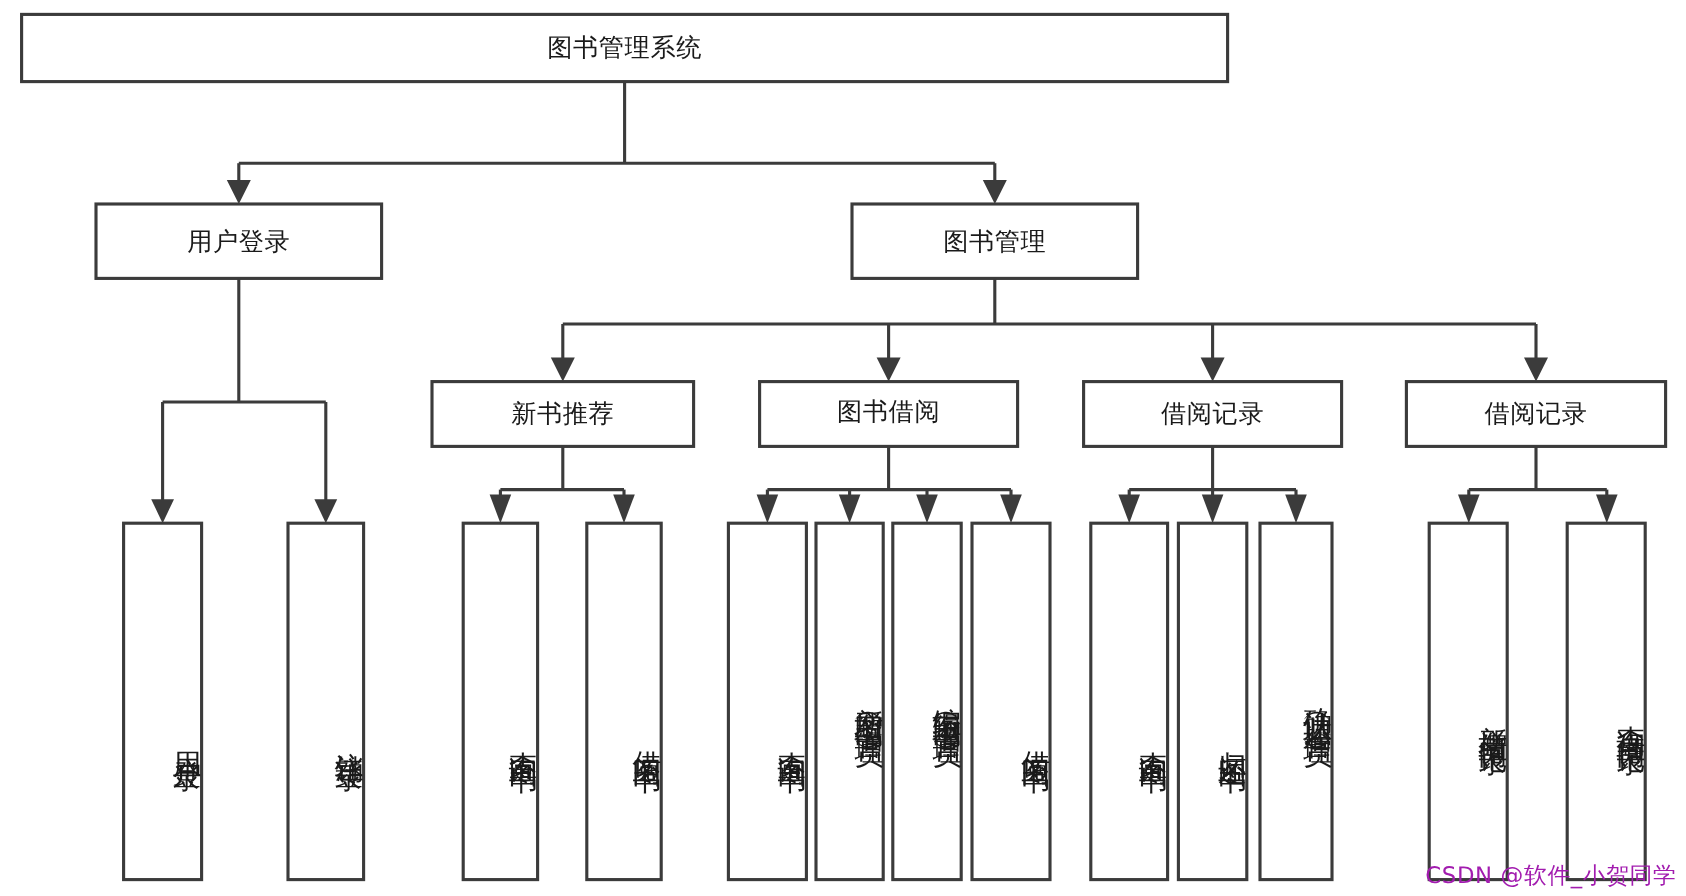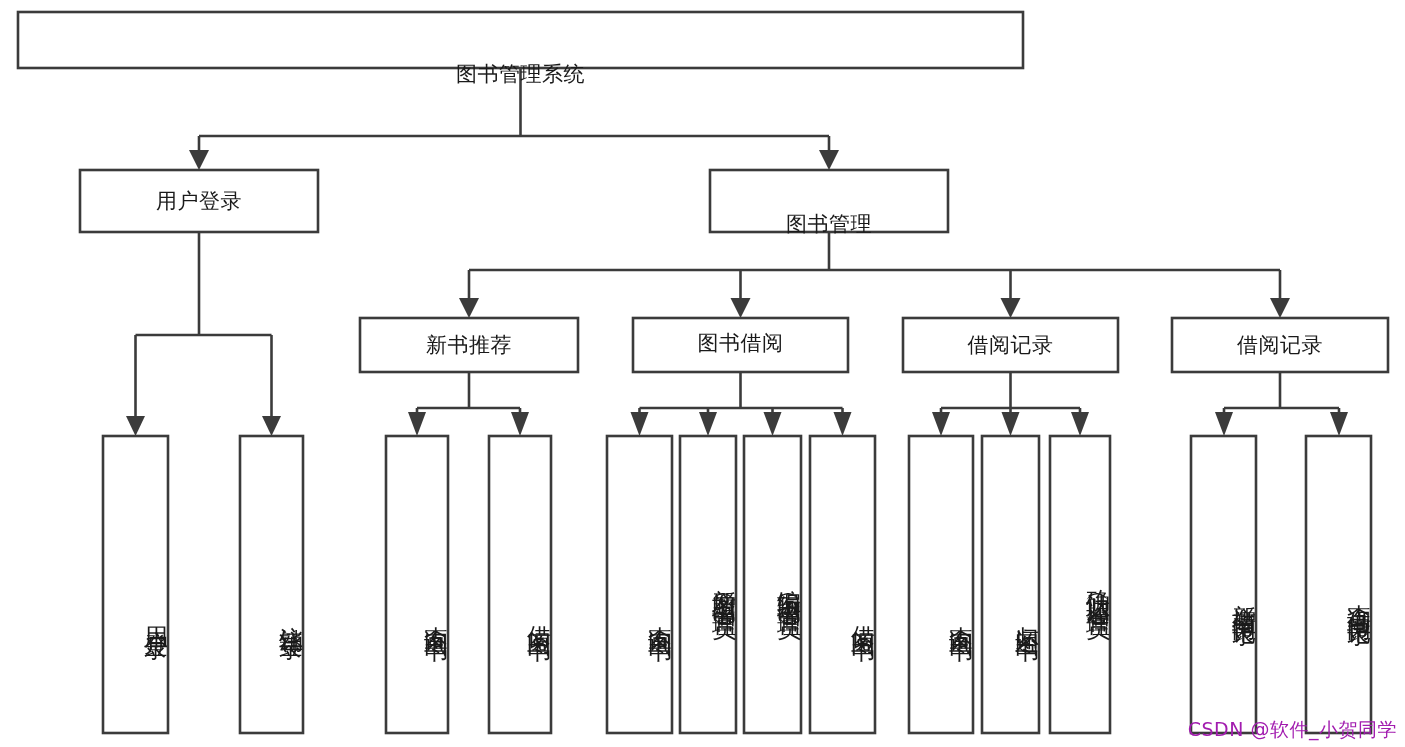--- a/index.html
+++ b/index.html
@@ -56,21 +56,20 @@
     justify-content: center;
     color: #1a1a1a;
     font-size: 21px;
     line-height: 1.15;
     letter-spacing: 0.5px;
     white-space: nowrap;
     pointer-events: none;
   }
   .node-label.root-label {
     font-size: 21px;
-    margin-top: 34px;
   }
   
   .leaf-label {
     position: absolute;
     display: flex;
     align-items: flex-start;
     justify-content: center;
     writing-mode: vertical-rl;
     text-orientation: upright;
     color: #1a1a1a;
@@ -187,21 +186,21 @@
       <rect class="leaf-box" x="1050" y="436" width="60" height="297"></rect>
 
       <rect class="leaf-box" x="1191" y="436" width="65" height="297"></rect>
       <rect class="leaf-box" x="1306" y="436" width="65" height="297"></rect>
     </g>
   </svg>
 
   <div class="node-label root-label" style="left:18px; top:12px; width:1005px; height:56px;">图书管理系统</div>
 
   <div class="node-label" style="left:80px; top:170px; width:238px; height:62px;">用户登录</div>
-  <div class="node-label" style="left:710px; top:170px; width:238px; height:62px;margin-top:23px;">图书管理</div>
+  <div class="node-label" style="left:710px; top:170px; width:238px; height:62px;">图书管理</div>
 
   <div class="node-label" style="left:360px; top:318px; width:218px; height:54px;">新书推荐</div>
   <div class="node-label" style="left:633px; top:318px; width:215px; height:51px;">图书借阅</div>
   <div class="node-label" style="left:903px; top:318px; width:215px; height:54px;">借阅记录</div>
   <div class="node-label" style="left:1172px; top:318px; width:216px; height:54px;">借阅记录</div>
 
   <div class="leaf-label" style="left:103px; top:497px; width:65px; height:236px;">用户登录</div>
   <div class="leaf-label" style="left:240px; top:497px; width:63px; height:236px;">注销登录</div>
 
   <div class="leaf-label" style="left:386px; top:497px; width:62px; height:236px;">查询图书</div>

